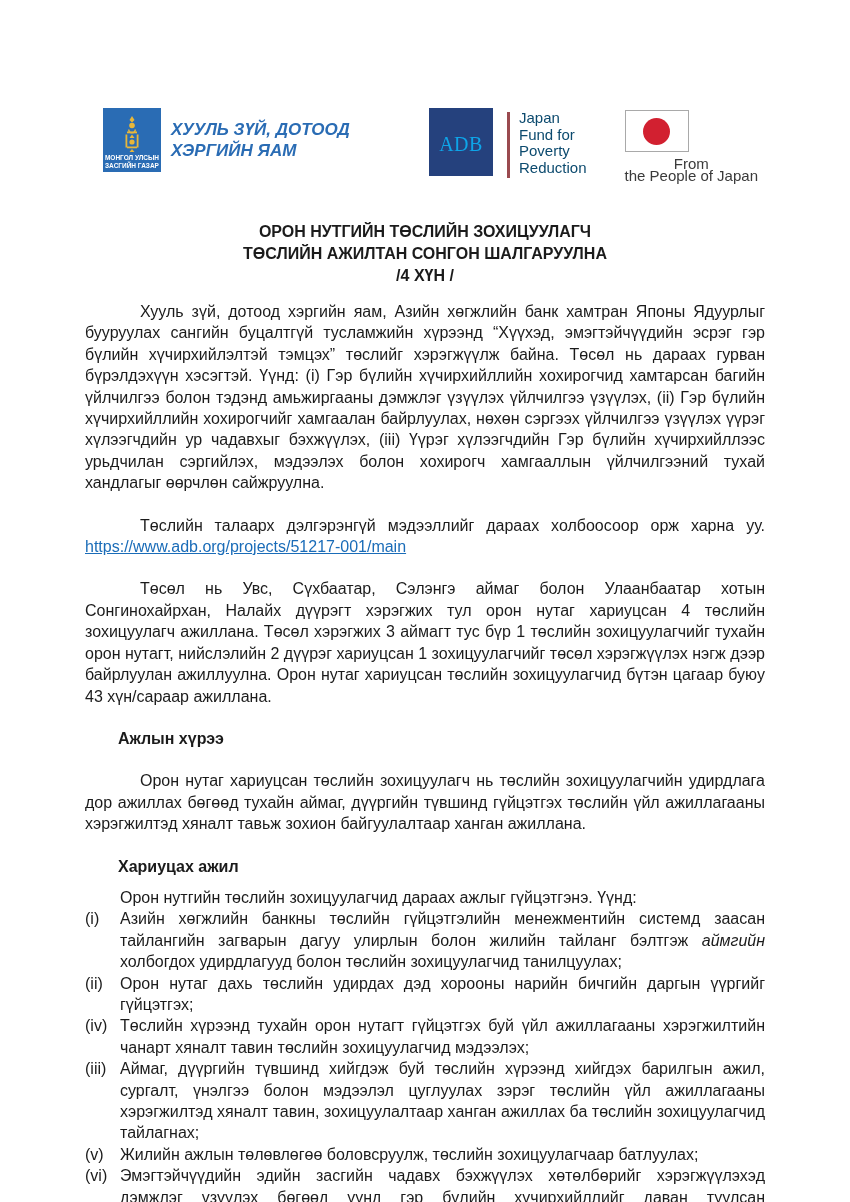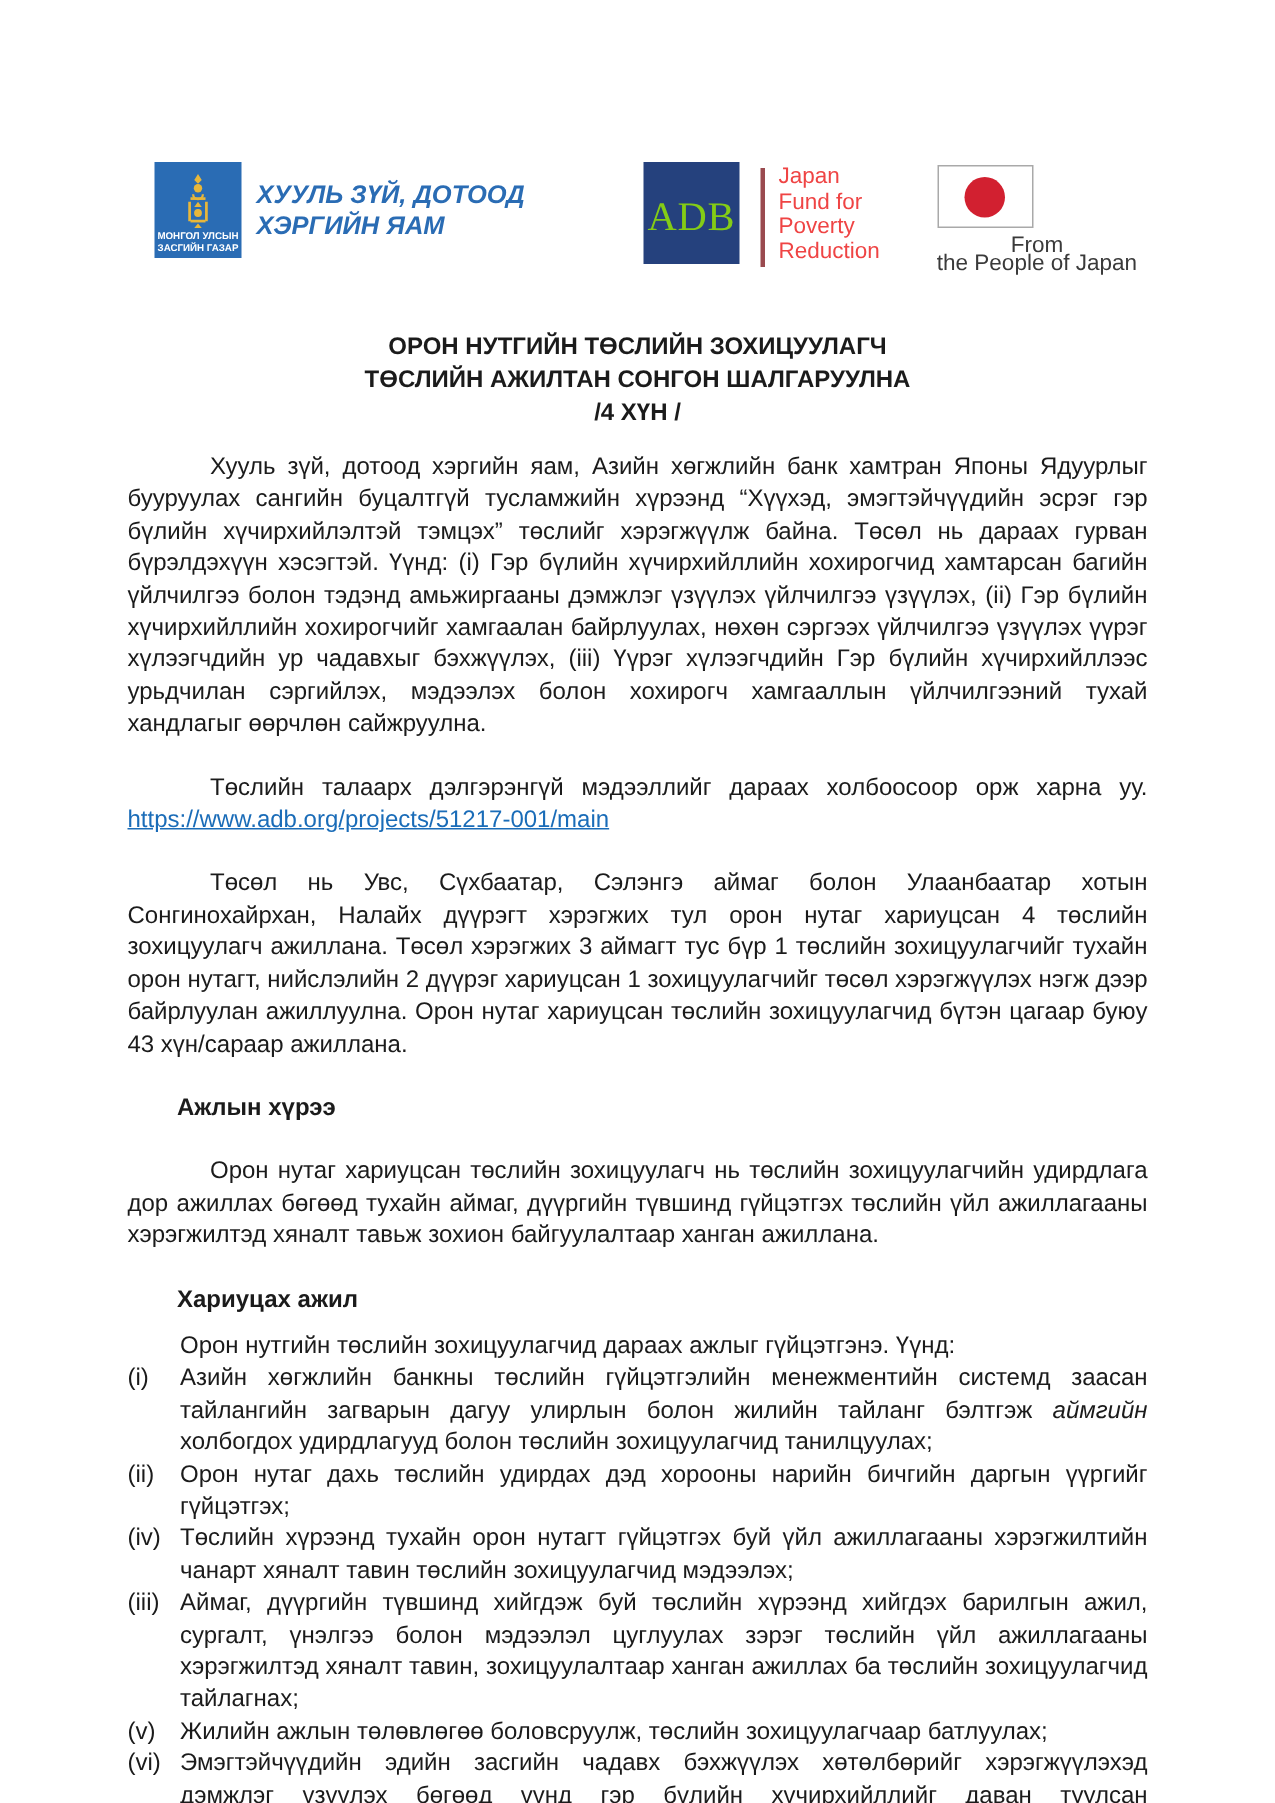--- a/index.html
+++ b/index.html
@@ -25,25 +25,25 @@
   .ministry{margin-left:10px;color:#2a6cb4;font-weight:bold;font-size:17px;line-height:21px;font-style:italic;}
   .ministry span{display:block;}
   .hspacer{flex:1;}
   .adb-logo{
     width:64px;height:68px;background:#25417d;
     display:flex;align-items:center;justify-content:center;
     padding-top:6px;box-sizing:border-box;
   }
   .adb-logo span{
     font-family:"Liberation Serif","DejaVu Serif",serif;
-    color:#84cc16;font-size:27px;letter-spacing:0.5px;
+    color:#0ea5e9;font-size:20px;letter-spacing:0.5px;
   }
   .jfpr{display:flex;margin-left:14px;margin-top:2px;}
   .jfpr-bar{width:3px;height:66px;background:#9a4a4f;margin-right:9px;margin-top:2px;}
-  .jfpr-text{font-size:15px;line-height:16.5px;color:#ef4444;}
+  .jfpr-text{font-size:15px;line-height:16.5px;color:#0c4a6e;}
   .jfpr-text span{display:block;}
   .japan{margin-left:38px;margin-right:7px;text-align:center;margin-top:2px;}
   .japan-flag{
     width:64px;height:42px;background:#ffffff;border:1px solid #a9a9a9;
     display:flex;align-items:center;justify-content:center;box-sizing:border-box;
   }
   .japan-sun{width:27px;height:27px;border-radius:50%;background:#d22030;}
   .japan-caption{font-size:15px;line-height:11.5px;color:#3a3a3a;margin-top:6px;}
   .japan-caption span{display:block;}
   

